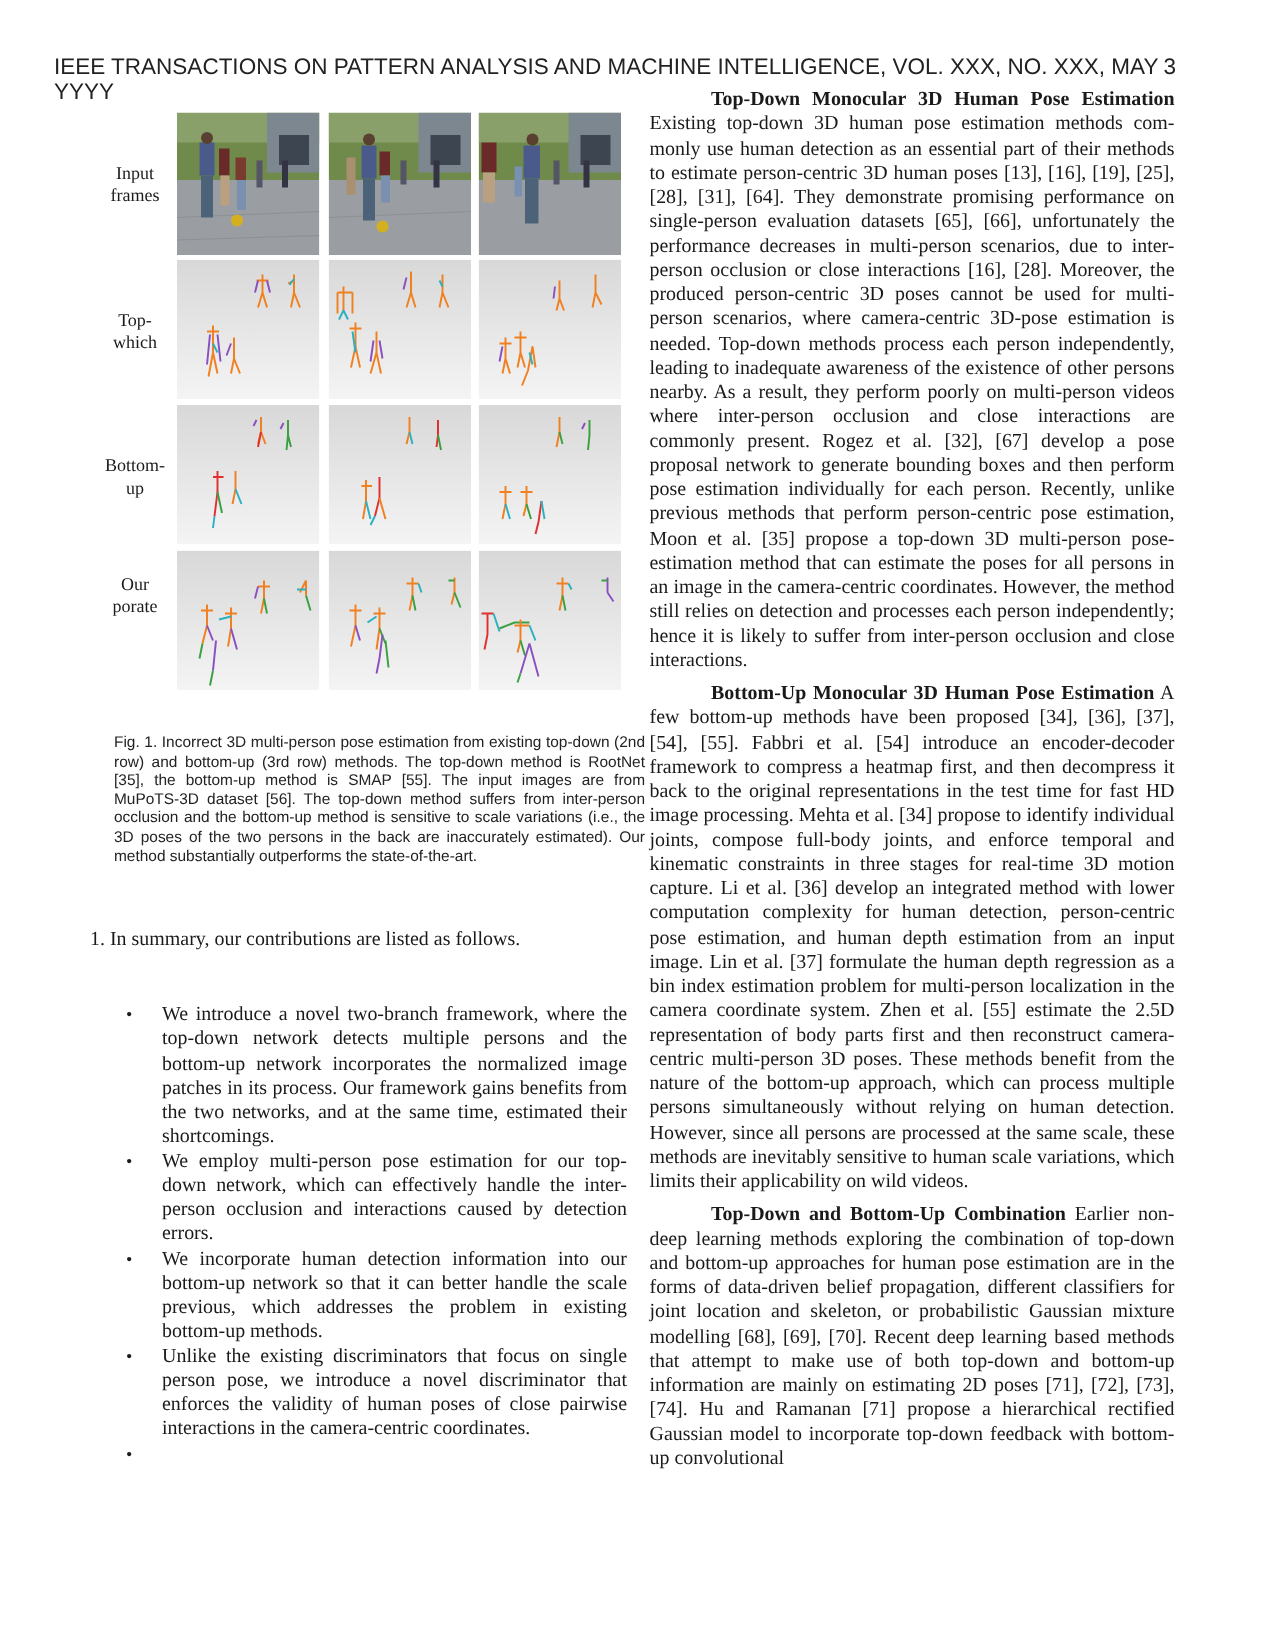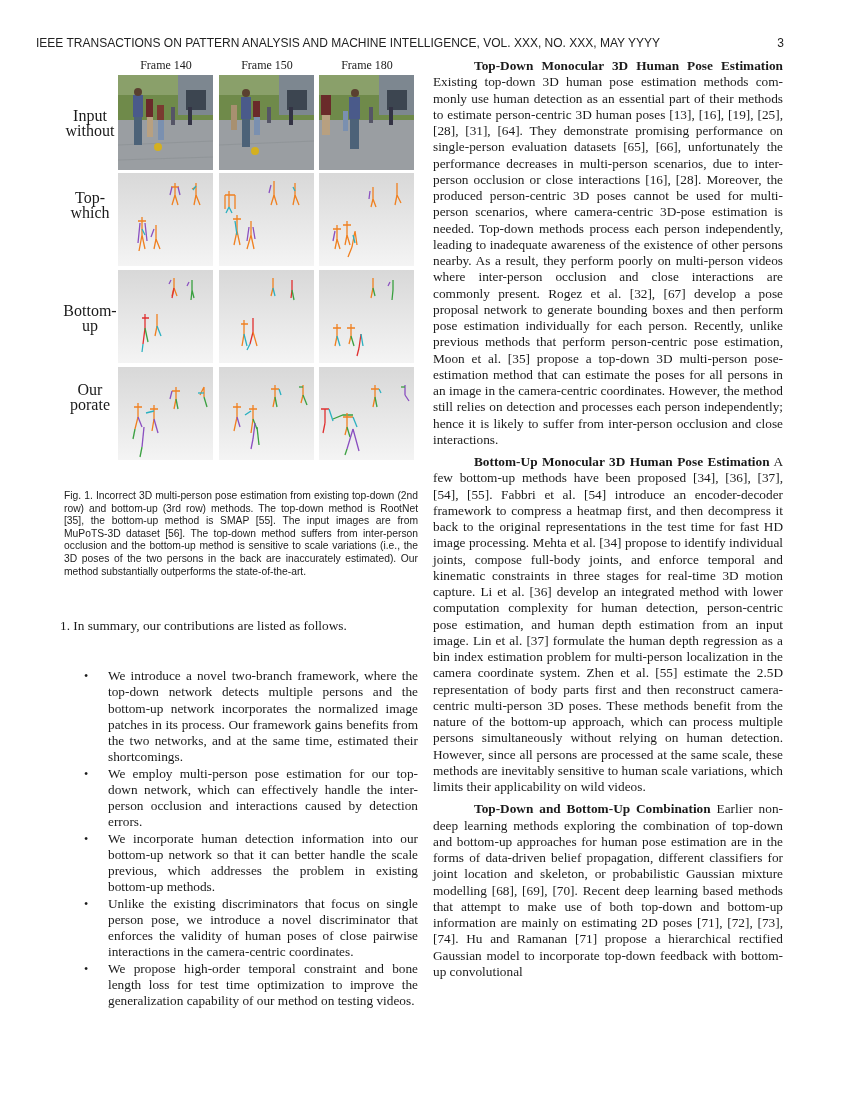--- a/index.html
+++ b/index.html
@@ -1,28 +1,28 @@
 <!DOCTYPE html>
 <html><head>
 <meta charset="utf-8">
 <style>
   html, body { margin: 0; padding: 0; background: #ffffff; }
   body { width: 850px; height: 1100px; position: relative; overflow: hidden; color: #1a1a1a; }
-  .header { position: absolute; top: 36px; left: 36px; right: 66px; font-family: "Liberation Sans", sans-serif; font-size: 12px; letter-spacing: 0; display: flex; justify-content: space-between; color: #222; }
+  .header { position: absolute; top: 36px; left: 36px; right: 66px; font-family: "Liberation Sans", sans-serif; font-size: 15px; letter-spacing: 0; display: flex; justify-content: space-between; color: #222; }
   .header .pg { margin-right: -0px; }
 
   
   .figure { position: absolute; left: 60px; top: 58px; width: 360px; }
   .col-heads { position: absolute; top: 0; left: 58px; width: 300px; height: 16px; font-family: "Liberation Serif", serif; font-size: 12px; }
   .col-head { position: absolute; top: 0; width: 96px; text-align: center; }
-  .row-label { position: absolute; left: 0; width: 60px; text-align: center; font-family: "Liberation Serif", serif; font-size: 16px; line-height: 15px; }
+  .row-label { position: absolute; left: 0; width: 60px; text-align: center; font-family: "Liberation Serif", serif; font-size: 12px; line-height: 15px; }
   .cell { position: absolute; width: 95px; overflow: hidden; }
   .cell svg { display: block; width: 100%; height: 100%; }
 
-  .caption { position: absolute; left: 64px; top: 490px; width: 354px; font-family: "Liberation Sans", sans-serif; font-size: 10.3px; line-height: 12.6px; text-align: justify; color: #222; }
+  .caption { position: absolute; left: 76px; top: 490px; width: 354px; font-family: "Liberation Sans", sans-serif; font-size: 10.3px; line-height: 12.6px; text-align: justify; color: #222; }
 
   .body-text { font-family: "Liberation Serif", serif; font-size: 13.3px; line-height: 16.25px; text-align: justify; color: #1a1a1a; hyphens: manual; }
   .summary { position: absolute; left: 60px; top: 618px; width: 360px; }
   .bullets { position: absolute; left: 82px; top: 668px; width: 336px; margin: 0; padding: 0; list-style: none; }
   .bullets li { position: relative; padding-left: 26px; }
   .bullets li .dot { position: absolute; left: 2px; top: 0; font-size: 12px; }
 
   .rightcol { position: absolute; left: 433px; top: 58px; width: 350px; }
   .sec-title { font-family: "Liberation Sans", sans-serif; font-weight: bold; font-size: 15px; margin: 0 0 6px 0; letter-spacing: 0.2px; }
   .sec-title .num { margin-right: 10px; }
@@ -32,31 +32,26 @@
 </style>
 </head>
 <body>
 
 <div class="header">
   <span>IEEE TRANSACTIONS ON PATTERN ANALYSIS AND MACHINE INTELLIGENCE, VOL. XXX, NO. XXX, MAY YYYY</span>
   <span class="pg">3</span>
 </div>
 
 <div class="figure" style="height:410px;">
-  <div class="col-heads">
-    <div class="col-head" style="left:0px;">Frame 140</div>
-    <div class="col-head" style="left:101px;">Frame 150</div>
-    <div class="col-head" style="left:201px;">Frame 180</div>
-  </div>
 
   <div class="row-label" style="top:50px;">
     <div>Input</div>
-    <div>without</div>
-  </div>
-  <div class="row-label" style="top:132px;">
+    <div>frames</div>
+  </div>
+  <div class="row-label" style="top:148px;">
     <div>Top-</div>
     <div>which</div>
   </div>
   <div class="row-label" style="top:245px;">
     <div>Bottom-</div>
     <div>up</div>
   </div>
   <div class="row-label" style="top:324px;">
     <div>Our</div>
     <div>porate</div>
@@ -291,20 +286,20 @@
 
 <div class="caption">Fig. 1. Incorrect 3D multi-person pose estimation from existing top-down (2nd row) and bottom-up (3rd row) methods. The top-down method is RootNet [35], the bottom-up method is SMAP [55]. The input images are from MuPoTS-3D dataset [56]. The top-down method suffers from inter-person occlusion and the bottom-up method is sensitive to scale variations (i.e., the 3D poses of the two persons in the back are inaccurately estimated). Our method substantially outperforms the state-of-the-art.</div>
 
 <div class="summary body-text">1. In summary, our contributions are listed as follows.</div>
 
 <ul class="bullets body-text">
   <li><span class="dot">•</span><span>We introduce a novel two-branch framework, where the top-down network detects multiple persons and the bottom-up network incorporates the normalized image patches in its process. Our framework gains benefits from the two networks, and at the same time, estimated their shortcomings.</span></li>
   <li><span class="dot">•</span><span>We employ multi-person pose estimation for our top-down network, which can effectively handle the inter-person occlusion and interactions caused by detection errors.</span></li>
   <li><span class="dot">•</span><span>We incorporate human detection information into our bottom-up network so that it can better handle the scale previous, which addresses the problem in existing bottom-up methods.</span></li>
   <li><span class="dot">•</span><span>Unlike the existing discriminators that focus on sin­gle person pose, we introduce a novel discriminator that enforces the validity of human poses of close pairwise interactions in the camera-centric coordi­nates.</span></li>
-  <li><span class="dot">•</span><span>We propose high-order temporal constraint and bone length loss for test time optimization to improve the generalization capability of our method on testing videos.</span></li>
+  <li><span class="dot">•</span></li>
 </ul>
 
 <div class="rightcol body-text">
   <p class="para"><b>Top-Down Monocular 3D Human Pose Estimation</b><span> Exist­ing top-down 3D human pose estimation methods com­monly use human detection as an essential part of their methods to estimate person-centric 3D human poses [13], [16], [19], [25], [28], [31], [64]. They demonstrate promising performance on single-person evaluation datasets [65], [66], unfortunately the performance decreases in multi-person scenarios, due to inter-person occlusion or close interactions [16], [28]. Moreover, the produced person-centric 3D poses cannot be used for multi-person scenarios, where camera-centric 3D-pose estimation is needed. Top-down methods process each person independently, leading to inadequate awareness of the existence of other persons nearby. As a result, they perform poorly on multi-person videos where inter-person occlusion and close interactions are commonly present. Rogez et al. [32], [67] develop a pose proposal network to generate bounding boxes and then perform pose estimation individually for each person. Recently, unlike previous methods that perform person-centric pose esti­mation, Moon et al. [35] propose a top-down 3D multi-person pose-estimation method that can estimate the poses for all persons in an image in the camera-centric coordinates. However, the method still relies on detection and processes each person independently; hence it is likely to suffer from inter-person occlusion and close interactions.</span></p>
   <p class="para"><b>Bottom-Up Monocular 3D Human Pose Estimation</b><span> A few bottom-up methods have been proposed [34], [36], [37], [54], [55]. Fabbri et al. [54] introduce an encoder-decoder framework to compress a heatmap first, and then decom­press it back to the original representations in the test time for fast HD image processing. Mehta et al. [34] propose to identify individual joints, compose full-body joints, and enforce temporal and kinematic constraints in three stages for real-time 3D motion capture. Li et al. [36] develop an integrated method with lower computation complexity for human detection, person-centric pose estimation, and human depth estimation from an input image. Lin et al. [37] formulate the human depth regression as a bin index esti­mation problem for multi-person localization in the camera coordinate system. Zhen et al. [55] estimate the 2.5D repre­sentation of body parts first and then reconstruct camera-centric multi-person 3D poses. These methods benefit from the nature of the bottom-up approach, which can process multiple persons simultaneously without relying on human detection. However, since all persons are processed at the same scale, these methods are inevitably sensitive to human scale variations, which limits their applicability on wild videos.</span></p>
   <p class="para"><b>Top-Down and Bottom-Up Combination</b><span> Earlier non-deep learning methods exploring the combination of top-down and bottom-up approaches for human pose estimation are in the forms of data-driven belief propagation, different classifiers for joint location and skeleton, or probabilistic Gaussian mixture modelling [68], [69], [70]. Recent deep learning based methods that attempt to make use of both top-down and bottom-up information are mainly on esti­mating 2D poses [71], [72], [73], [74]. Hu and Ramanan [71] propose a hierarchical rectified Gaussian model to incor­porate top-down feedback with bottom-up convolutional</span></p>
 </div>
 
 </body></html>

